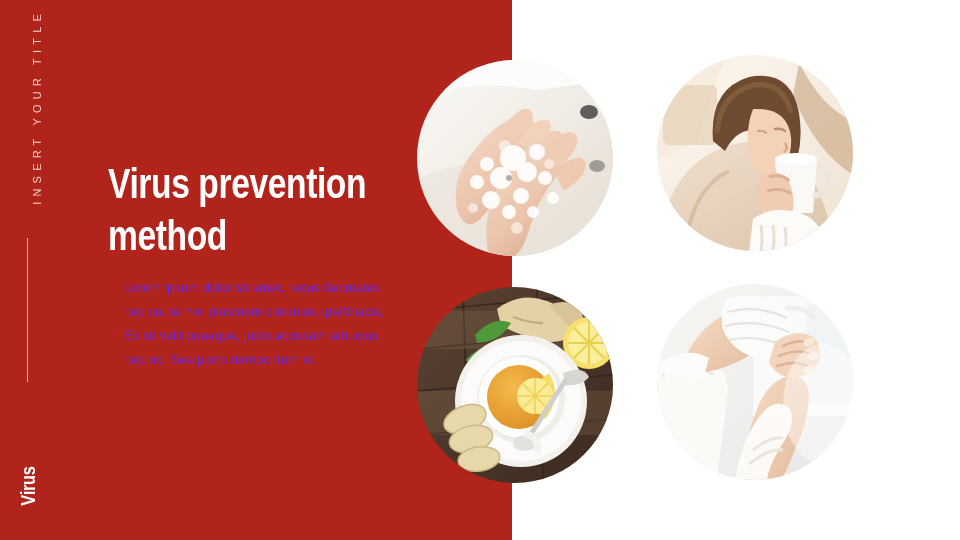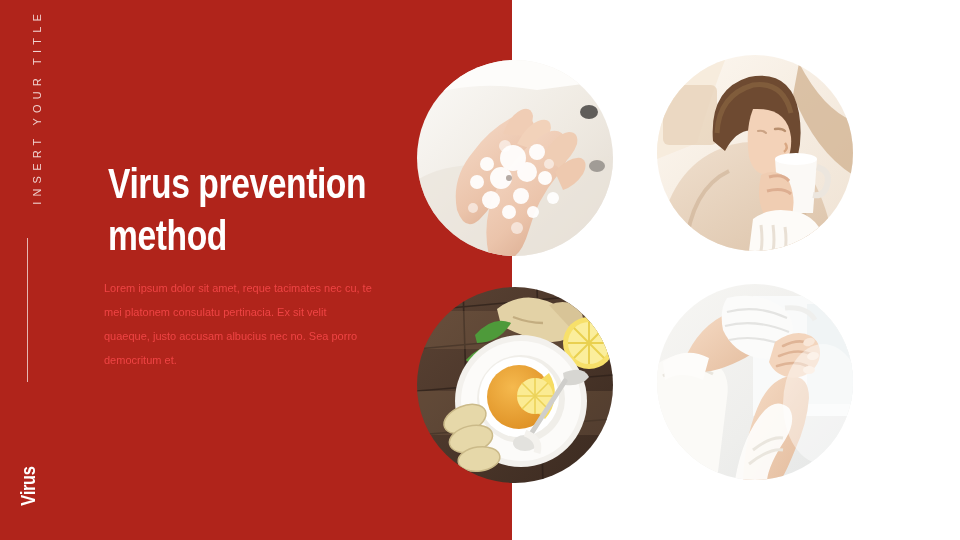--- a/index.html
+++ b/index.html
@@ -78,25 +78,25 @@
     font-weight: 700;
     letter-spacing: -0.5px;
     font-family: "Liberation Sans Narrow", "Liberation Sans", sans-serif;
     font-stretch: condensed;
     transform: scaleX(0.80);
     transform-origin: left top;
     white-space: pre-line;
   }
   .body-copy {
     position: absolute;
-    left: 104px;
+    left: 124px;
     top: 276px;
     width: 270px;
-    color: #ef4444;
-    font-size: 11px;
+    color: #6d28d9;
+    font-size: 13px;
     line-height: 24px;
     font-weight: 400;
   }
 
   
   .photo {
     position: absolute;
     border-radius: 50%;
     overflow: hidden;
   }

